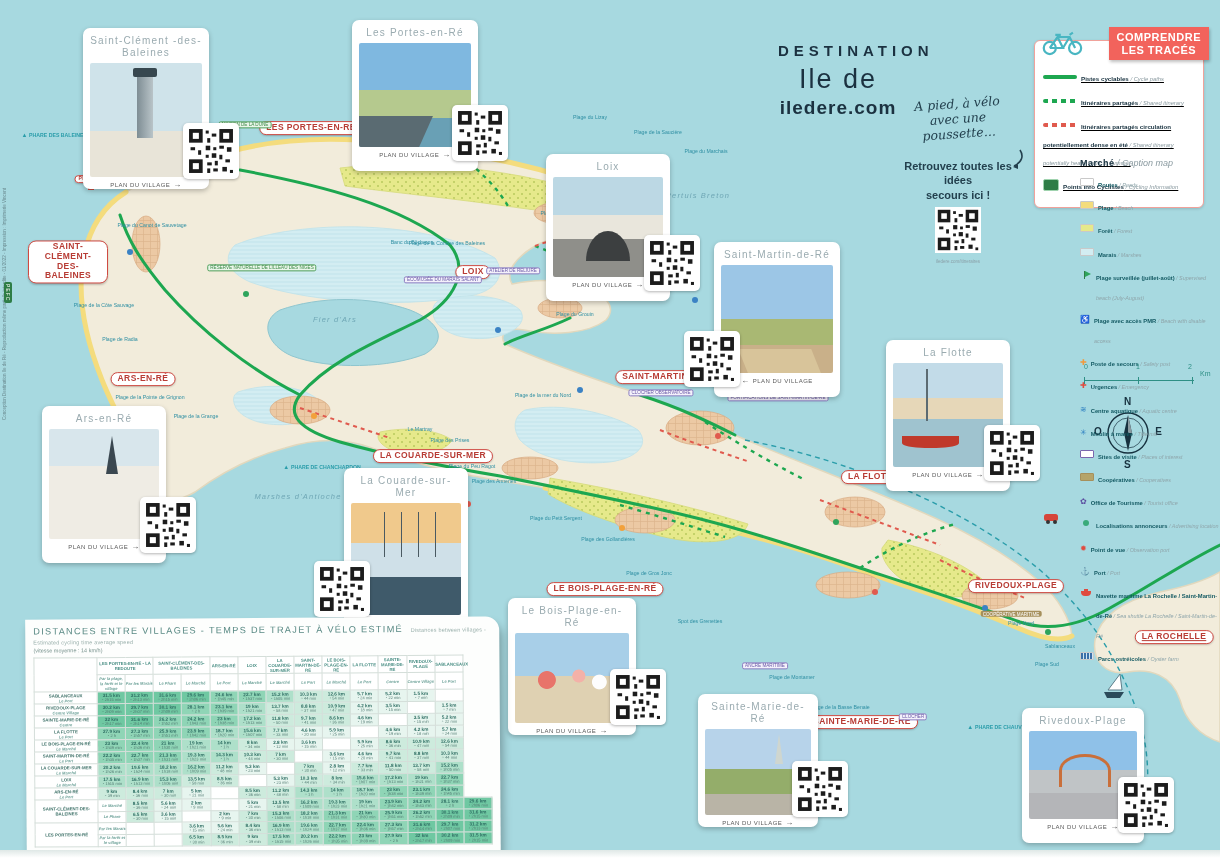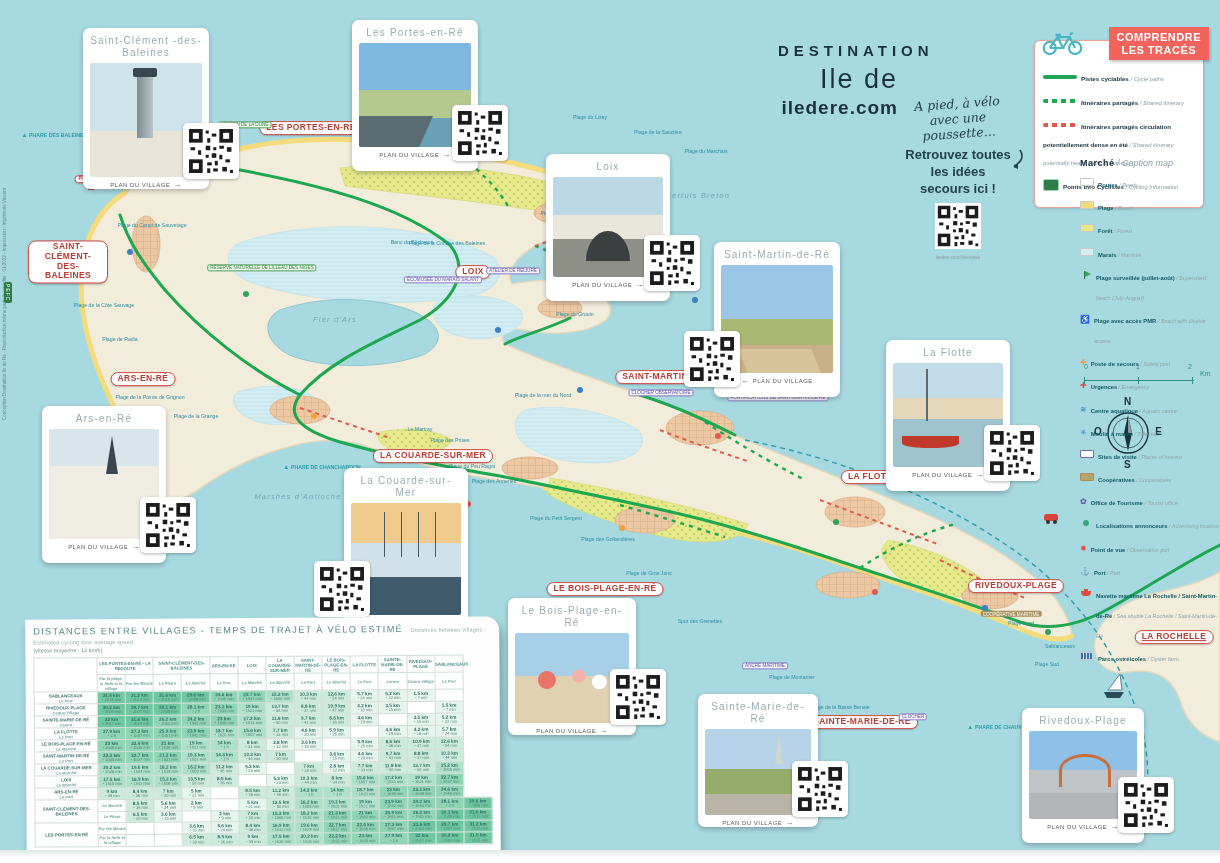--- a/index.html
+++ b/index.html
@@ -56,25 +56,25 @@
   .plan-arrow{font-size:8px;color:#444;}
 
   
   .logo{color:#1b3140;z-index:15;}
   .logo .l1{font-size:15px;font-weight:bold;letter-spacing:5px;}
   .logo .l2{font-size:27px;margin-top:5px;letter-spacing:2px;}
   .logo .l3{font-size:86px;line-height:.95;letter-spacing:-2px;font-weight:500;}
   .logo .l4{font-size:19px;font-weight:bold;margin-top:2px;letter-spacing:1px;}
   .tagline{z-index:15;color:#23404e;text-align:center;}
   .tg-script{font-family:"DejaVu Serif",serif;font-style:italic;font-size:12.5px;transform:rotate(-4deg);line-height:1.2;}
-  .tg-bold{font-size:13px;font-weight:bold;margin-top:6px;line-height:1.3;}
+  .tg-bold{font-size:11px;font-weight:bold;margin-top:18px;line-height:1.3;}
   .tg-cap{font-size:4.5px;color:#8aa0a8;margin-top:2px;}
 
   
-  .cp-box{background:#fff;border:1px solid #f0a29b;border-radius:6px;padding:26px 8px 8px;width:152px;z-index:15;box-shadow:0 1px 3px rgba(0,0,0,.15);}
+  .cp-box{background:#fff;border:1px solid #f0a29b;border-radius:6px;padding:26px 8px 8px;width:152px;z-index:15;box-shadow:0 1px 3px rgba(0,0,0,.15);text-decoration:underline;}
   .cp-head{position:absolute;top:-14px;right:-6px;background:#f2635c;color:#fff;font-weight:bold;font-size:11px;
     text-align:center;padding:4px 8px;line-height:1.15;letter-spacing:.5px;box-shadow:1px 2px 3px rgba(0,0,0,.25);}
   .cp-bike{position:absolute;top:-12px;left:6px;}
   .cp-row{margin-bottom:6px;}
   .cp-line{display:inline-block;width:34px;height:4px;border-radius:2px;vertical-align:middle;margin-right:4px;}
   .cp-solid{background:#1da750;}
   .cp-dashg{background:repeating-linear-gradient(90deg,#1da750 0 5px,transparent 5px 9px);}
   .cp-dashr{background:repeating-linear-gradient(90deg,#e05a4e 0 5px,transparent 5px 9px);}
   .cp-info{background:#2e7d46;border:1px solid #9fd3ae;width:14px;height:10px;border-radius:2px;}
   .cp-fr{font-size:6.2px;font-weight:bold;color:#17313f;}
@@ -467,21 +467,21 @@
             <use href="#qr"></use>
           </svg>
         </div>
         <div class="planrow">
           <span>PLAN DU VILLAGE</span>
           <span class="plan-arrow">→</span>
         </div>
       </div>
     </div>
 
-  <div class="abs logo" style="left:778px;top:42px;width:120px;text-align:right;">
+  <div class="abs logo" style="left:778px;top:42px;width:120px;text-align:center;">
     <div class="l1">DESTINATION</div>
     <div class="l2">Ile de</div>
     <div class="l4">iledere.com</div>
   </div>
   <div class="abs tagline" style="left:898px;top:96px;width:120px;">
     <div class="tg-script">
       <span>A pied, à vélo</span><br><span>avec une poussette...</span>
     </div>
     <div class="tg-bold">
       <span>Retrouvez toutes les idées</span><br><span>secours ici !</span>

